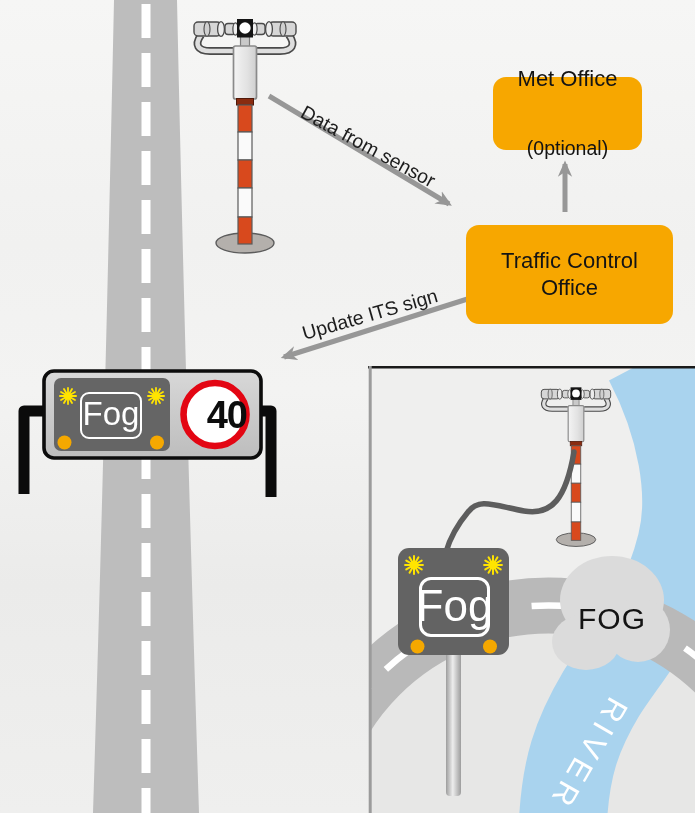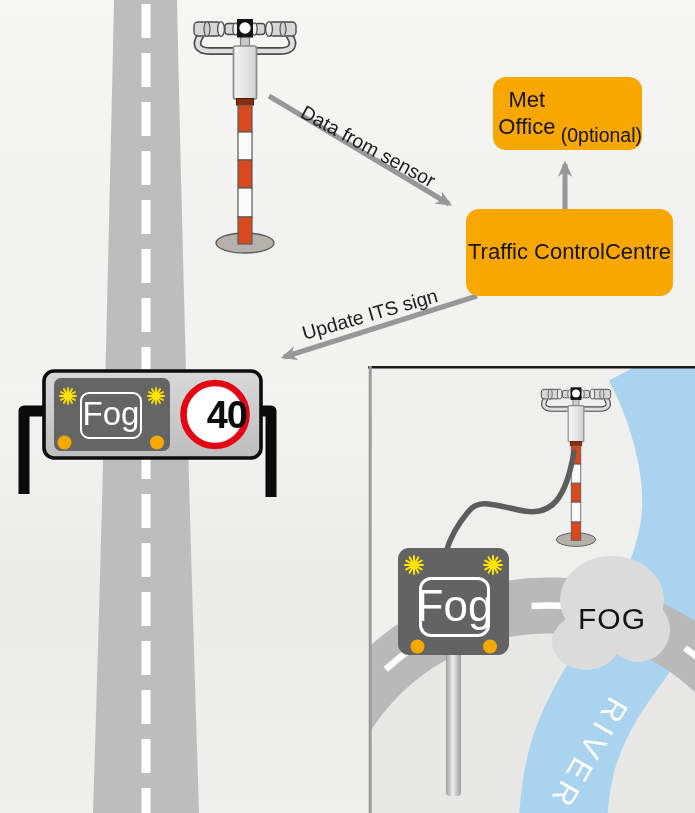--- a/index.html
+++ b/index.html
@@ -8,21 +8,21 @@
     font-family:"Liberation Sans",sans-serif;
     background:linear-gradient(180deg,#f6f6f5 0%,#f1f1f0 30%,#f3f3f2 48%,#ebebea 72%,#efefee 100%);
   }
   .stage svg.scene{position:absolute;left:0;top:0;}
   .rotlbl{
     position:absolute;text-align:center;font-size:19.5px;color:#1d1d1d;
     transform-origin:center center;white-space:nowrap;
   }
   .orange-box{
     position:absolute;background:#F7A700;border-radius:13px;
-    display:flex;flex-direction:row;align-items:center;justify-content:center;
+    display:flex;flex-direction:column;align-items:center;justify-content:center;
     color:#141414;line-height:1.22;text-align:center;
   }
   .orange-box .l1{font-size:22px;}
   .orange-box .l2{font-size:19.5px;margin-top:44px;}
   .fog-display{
     position:absolute;border:2.5px solid #ffffff;border-radius:9px;color:#ffffff;
     display:flex;align-items:center;justify-content:center;box-sizing:border-box;
     padding-bottom:3px;
   }
   .speed-value{
@@ -161,23 +161,23 @@
 
   <div class="rotlbl" style="left:253px;top:135px;width:230px;transform:rotate(28.5deg);">Data from sensor</div>
 
   <div class="rotlbl" style="left:255px;top:303px;width:230px;transform:rotate(-16deg);">Update ITS sign</div>
 
   <div class="orange-box" style="left:493px;top:77px;width:149px;height:73px;">
     <span class="l1">Met Office</span>
     <span class="l2">(0ptional)</span>
   </div>
 
-  <div class="orange-box" style="left:466px;top:209px;width:207px;height:87px;">
+  <div class="orange-box" style="left:466px;top:225px;width:207px;height:99px;">
     <span class="l1">Traffic Control</span>
-    <span class="l1">Centre</span>
+    <span class="l1">Office</span>
   </div>
 
   <div class="fog-display" style="left:80px;top:392px;width:62px;height:47px;font-size:33px;">Fog</div>
 
   <div class="speed-value" style="left:183px;top:395px;width:64px;height:40px;line-height:40px;font-size:38px;">40</div>
 
   <div class="fog-display" style="left:419px;top:577px;width:71px;height:60px;font-size:44px;border-width:3px;border-radius:12px;">Fog</div>
 
   <div class="fog-area-label" style="left:578px;top:602px;">FOG</div>
 

